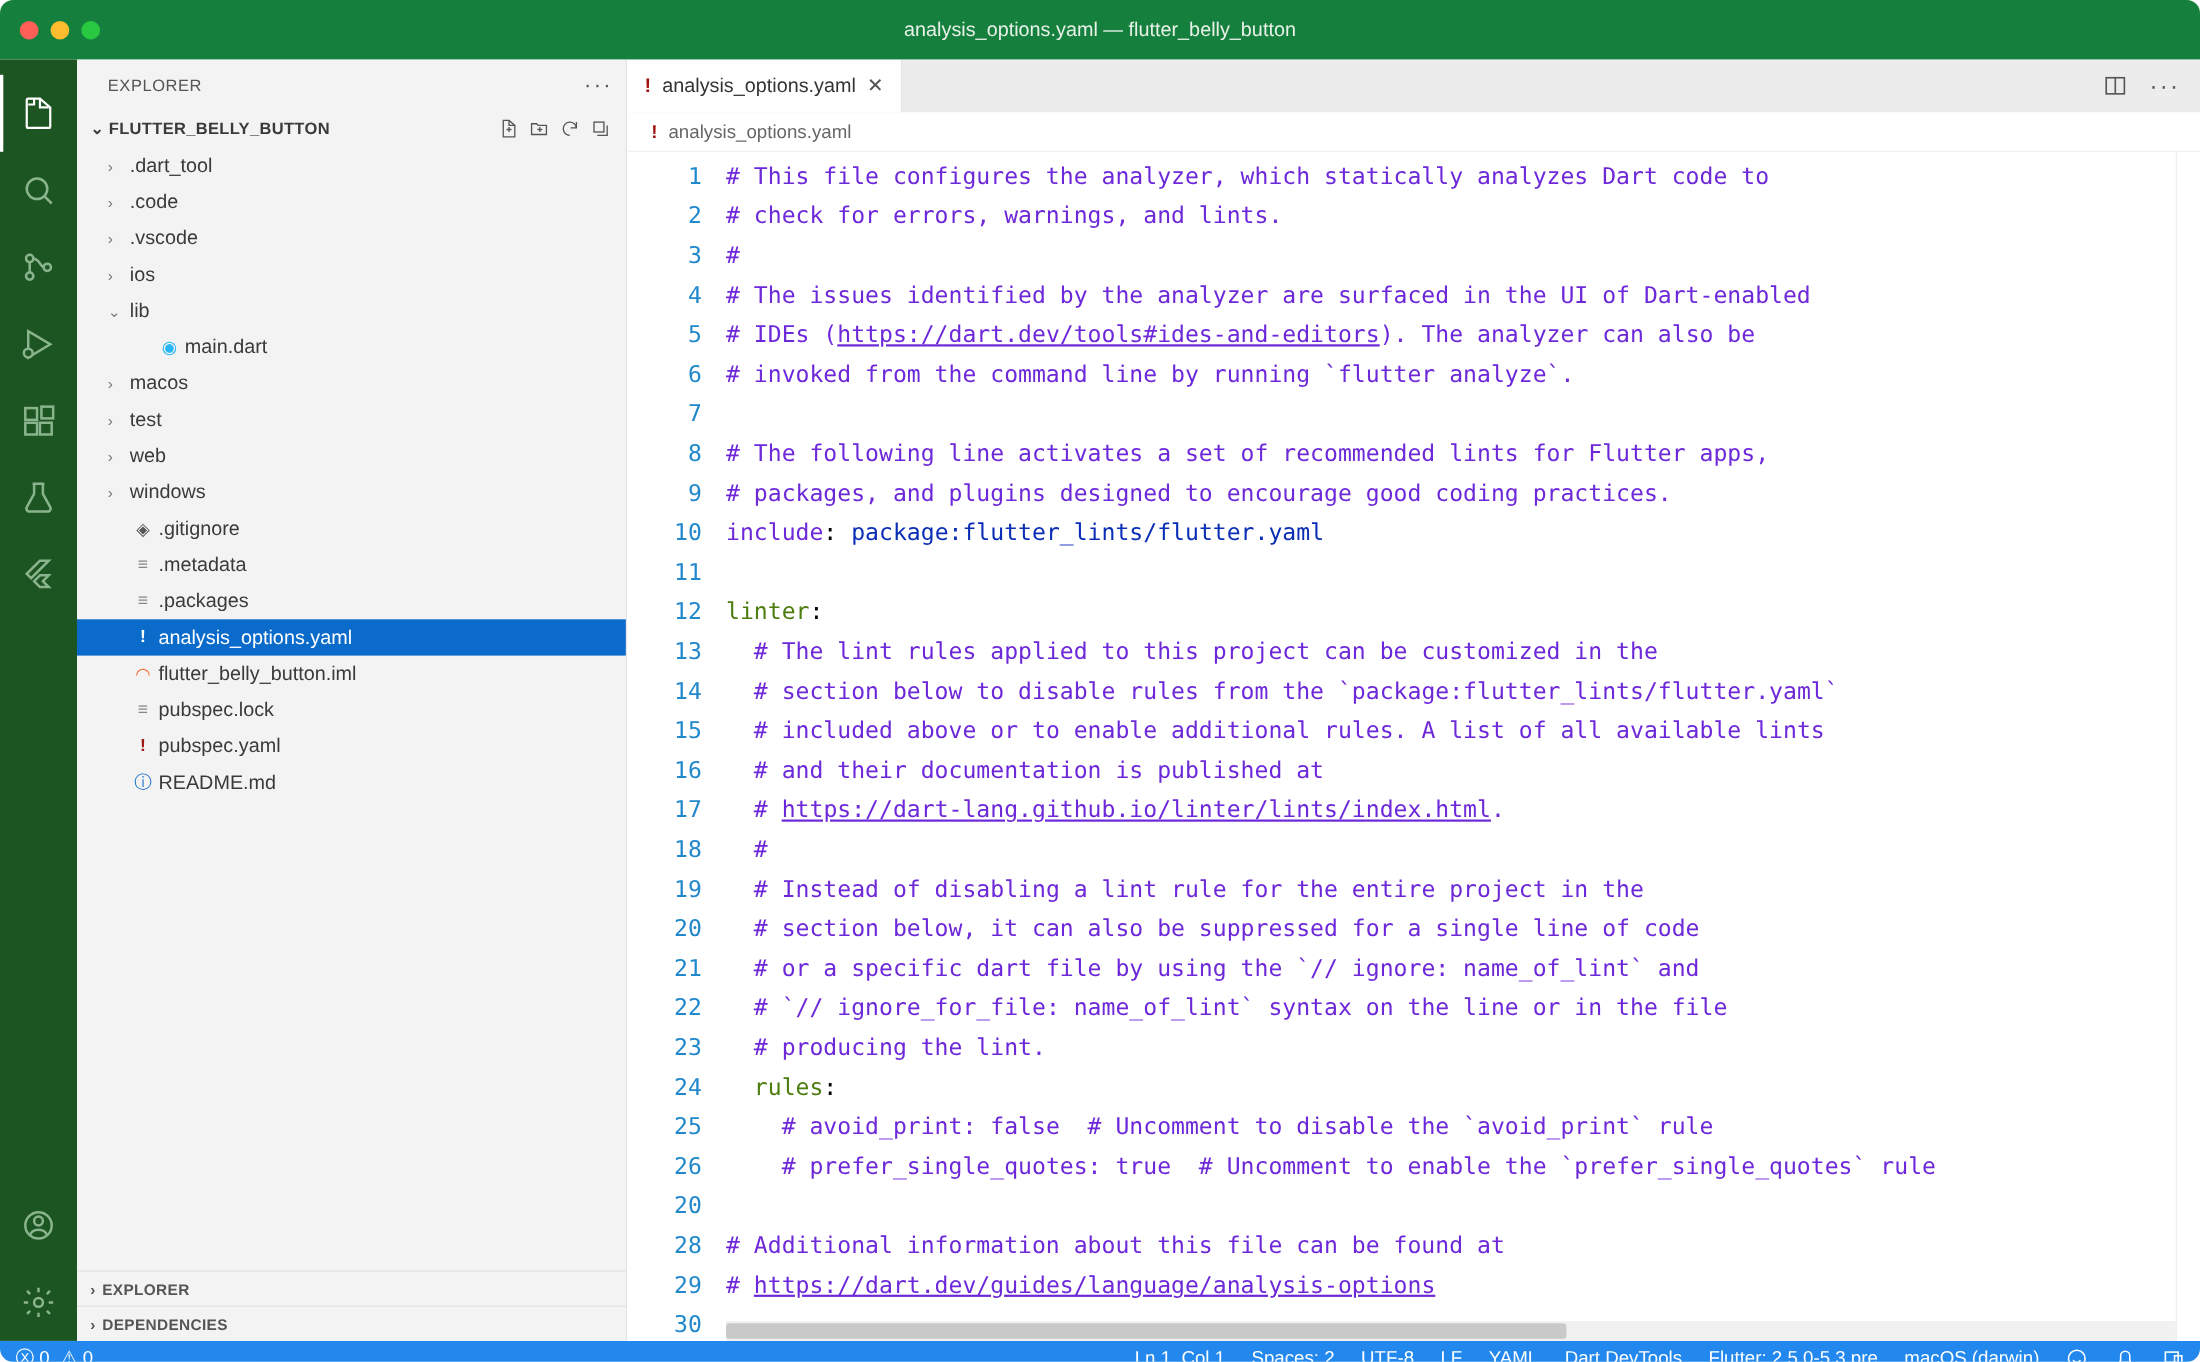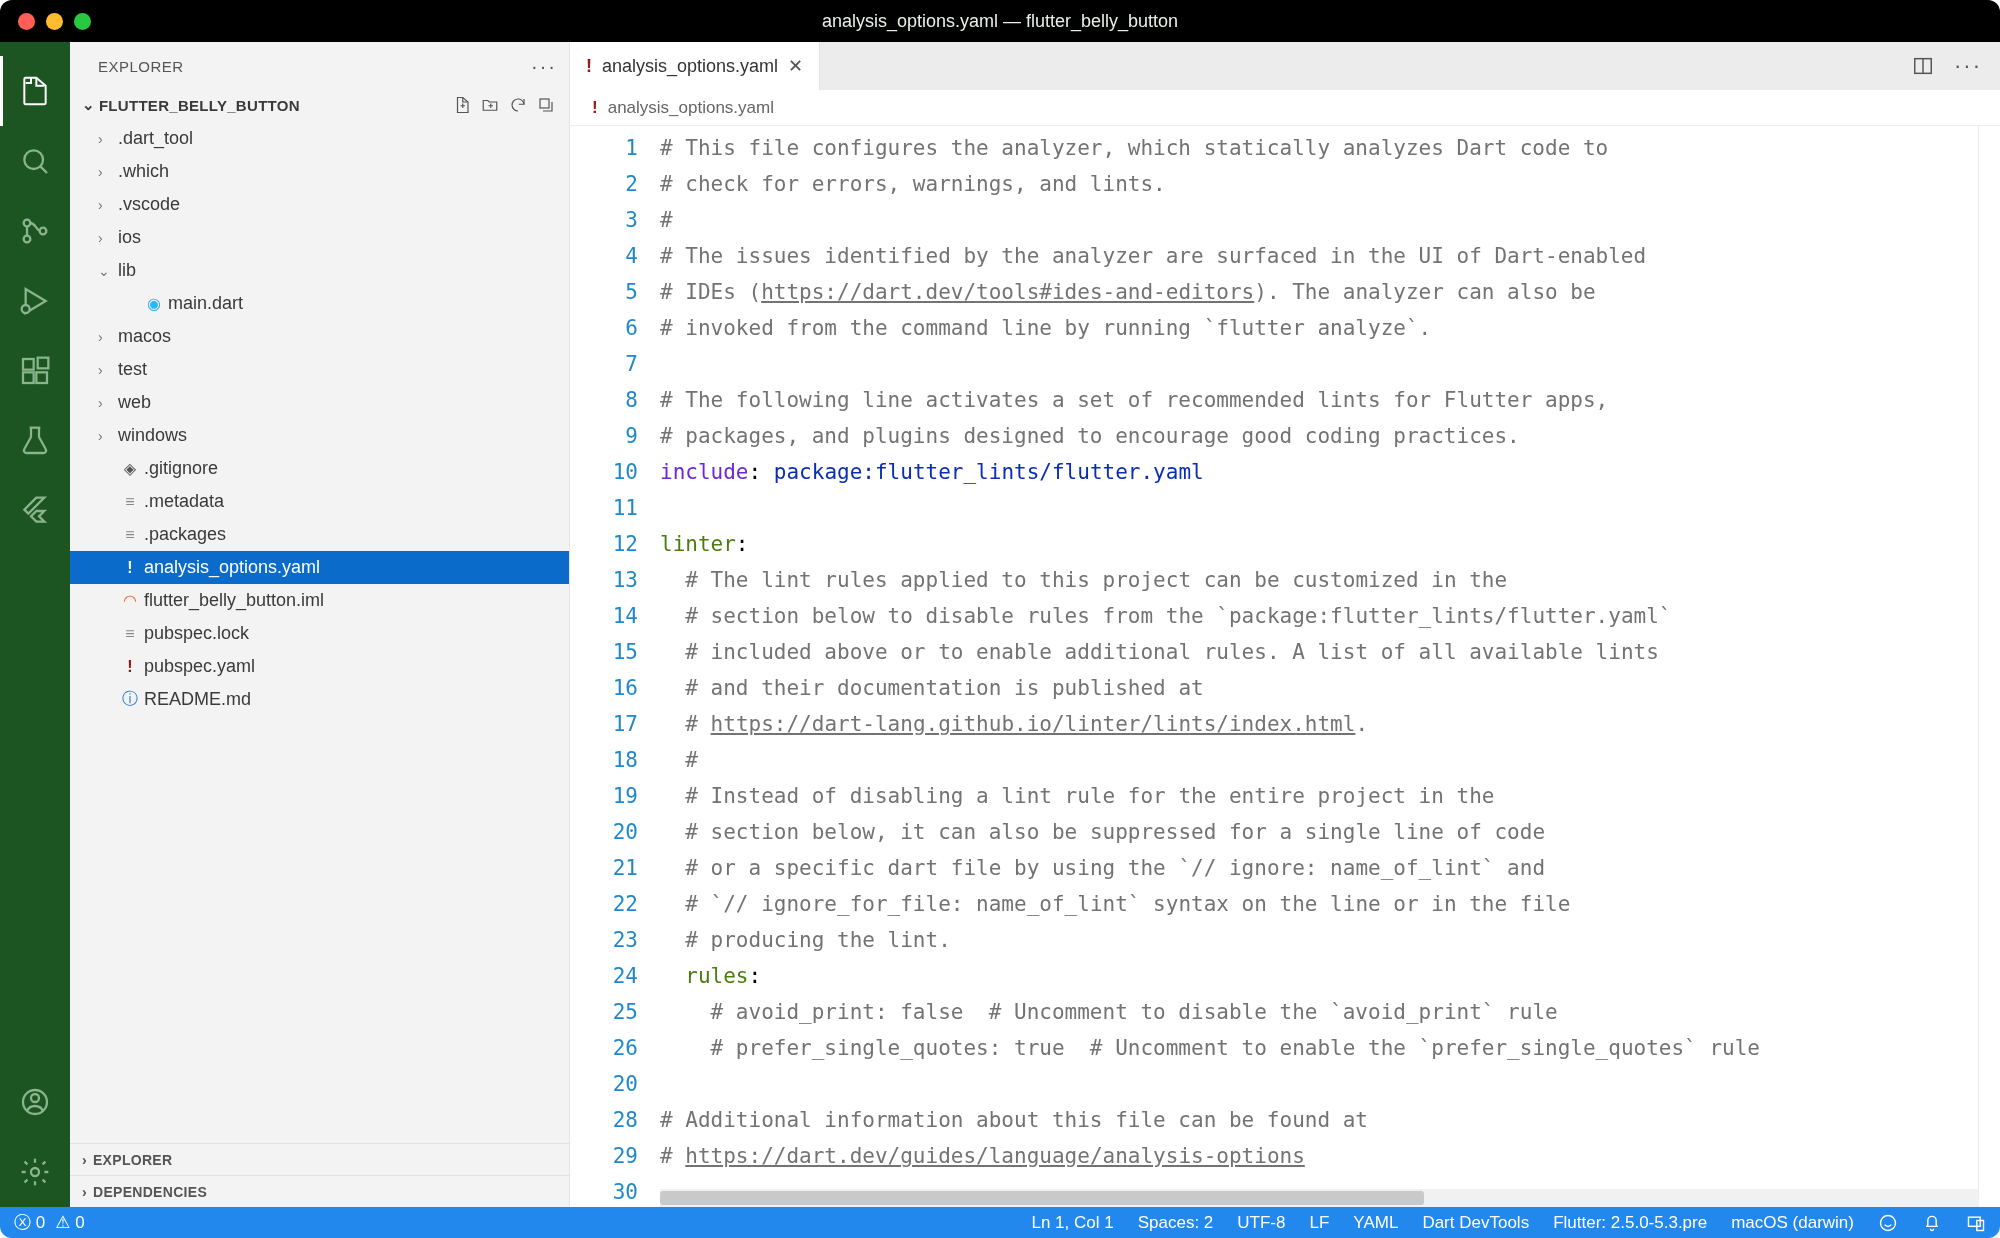--- a/index.html
+++ b/index.html
@@ -6,22 +6,22 @@
 body {
   font-family: -apple-system, BlinkMacSystemFont, "Segoe UI", sans-serif;
   font-size: 13px;
   background: #fff;
   overflow: hidden;
   width: 2000px;
   height: 1238px;
   border-radius: 12px;
 }
 .titlebar {
-  height: 42px;
-  background: #000000;
+  height: 54px;
+  background: #15803d;
   display: flex;
   align-items: center;
   position: relative;
 }
 .traffic-lights { display: flex; gap: 11px; padding-left: 18px; }
 .traffic-light { width: 17px; height: 17px; border-radius: 50%; }
 .tl-red { background: #ff5f57; }
 .tl-yellow { background: #febc2e; }
 .tl-green { background: #28c840; }
 .title-text { position: absolute; left: 50%; transform: translateX(-50%); color: #e8f0e8; font-size: 18px; font-weight: 500;}
@@ -121,21 +121,21 @@
 .gutter {
   width:90px; background:#fff; font-family: "SF Mono", Menlo, Consolas, monospace;
   font-size:21px; color:#2288cc; text-align:right; padding-right:22px;
   line-height:36px; padding-top:4px;
 }
 .code {
   flex:1; font-family:"SF Mono", Menlo, Consolas, monospace;
   font-size:21px; line-height:36px; white-space:pre; color:#000;
   padding-top:4px; position:relative; overflow:hidden;
 }
-.c-comment { color:#737373; }
+.c-comment { color:#6d28d9; }
 .c-key { color:#4d7c0f; }
 .c-kw { color:#6d28d9; }
 .c-val { color:#0a2db5; }
 .c-link { text-decoration: underline; }
 
 .hscroll { position:absolute; bottom:0; left:90px; right:22px; height:18px; background:#f1f1f1;}
 .hscroll-thumb{ position:absolute; left:0; top:2px; bottom:2px; width:58%; background:#c9c9c9; border-radius:3px;}
 
 .minimap { width:22px; background:#fff; border-left:1px solid #eee;}
 
@@ -267,21 +267,21 @@
           </span>
       </div>
     </div>
     <div class="tree" id="tree">
         <div class="tree-row depth-1">
           <span class="arrow">›</span>
           <span>.dart_tool</span>
         </div>
         <div class="tree-row depth-1">
           <span class="arrow">›</span>
-          <span>.which</span>
+          <span>.code</span>
         </div>
         <div class="tree-row depth-1">
           <span class="arrow">›</span>
           <span>.vscode</span>
         </div>
         <div class="tree-row depth-1">
           <span class="arrow">›</span>
           <span>ios</span>
         </div>
         <div class="tree-row depth-1">

